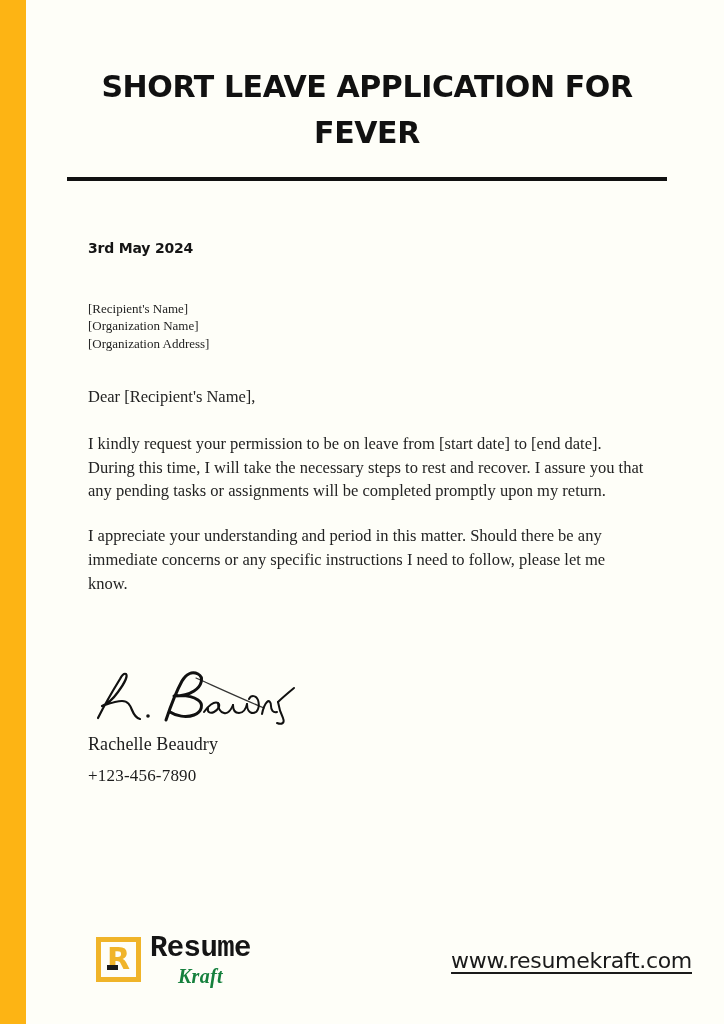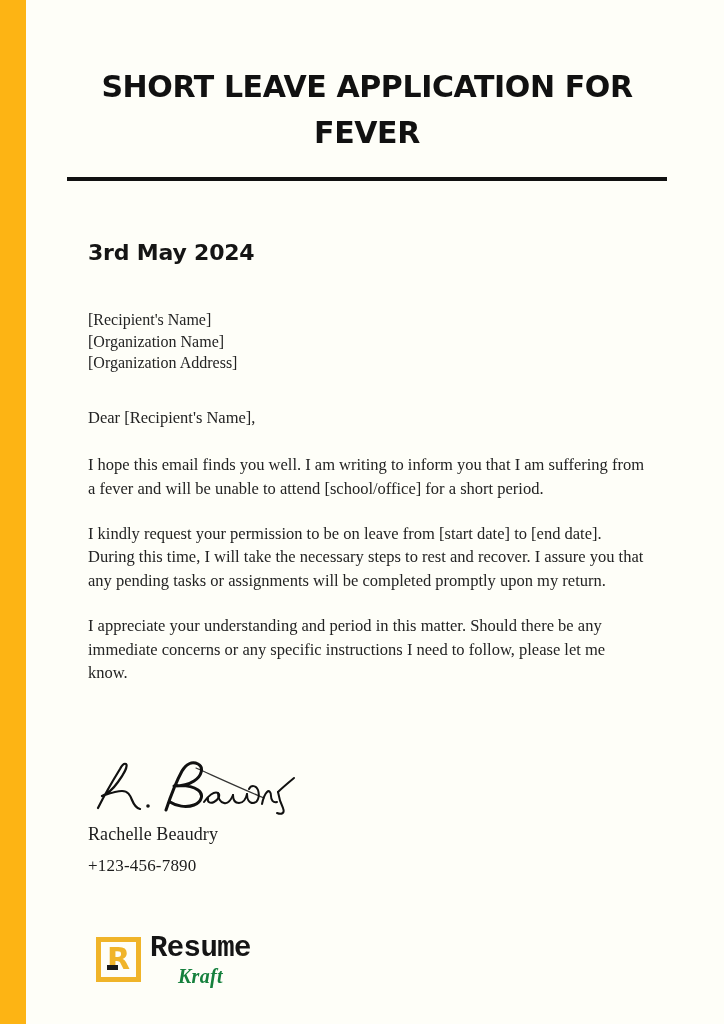--- a/index.html
+++ b/index.html
@@ -67,29 +67,29 @@
   }
 
   
   .letter {
     padding: 0 34px 0 70px;
   }
 
   .letter-date {
     font-family: "DejaVu Sans", sans-serif;
     font-weight: bold;
-    font-size: 22px;
+    font-size: 14px;
     color: #151515;
     margin-top: 59px;
     letter-spacing: -0.2px;
   }
 
   .recipient-block {
     margin-top: 44px;
-    font-size: 16px;
+    font-size: 13px;
     line-height: 1.36;
     color: #232323;
   }
 
   .salutation {
     margin-top: 34px;
     font-size: 16.5px;
     color: #232323;
   }
 
@@ -243,21 +243,20 @@
 
       <div class="recipient-block">
         <div>[Recipient's Name]</div>
         <div>[Organization Name]</div>
         <div>[Organization Address]</div>
       </div>
 
       <div class="salutation">Dear [Recipient's Name],</div>
 
       <div class="body-paragraphs">
-        <p class="body-paragraph">I hope this email finds you well. I am writing to inform you that I am suffering from a fever and will be unable to attend [school/office] for a short period.</p>
         <p class="body-paragraph">I kindly request your permission to be on leave from [start date] to [end date]. During this time, I will take the necessary steps to rest and recover. I assure you that any pending tasks or assignments will be completed promptly upon my return.</p>
         <p class="body-paragraph">I appreciate your understanding and period in this matter. Should there be any immediate concerns or any specific instructions I need to follow, please let me know.</p>
       </div>
 
     </div>
 
     <div class="signature-block">
 
       <div class="signature-mark" title="R. Beaudry">
         <svg width="230" height="58" viewBox="0 0 230 58" fill="none" xmlns="http://www.w3.org/2000/svg">
@@ -290,16 +289,17 @@
       <div class="brand-mark">
         <span class="r-glyph">R</span>
         <span class="dash"></span>
       </div>
       <div class="brand-text">
         <div class="brand-name">Resume</div>
         <div class="brand-sub">Kraft</div>
       </div>
     </div>
 
+    <a class="site-url" href="#">www.resumekraft.com</a>
 
   </div>
 
 </div>
 
 </body></html>

